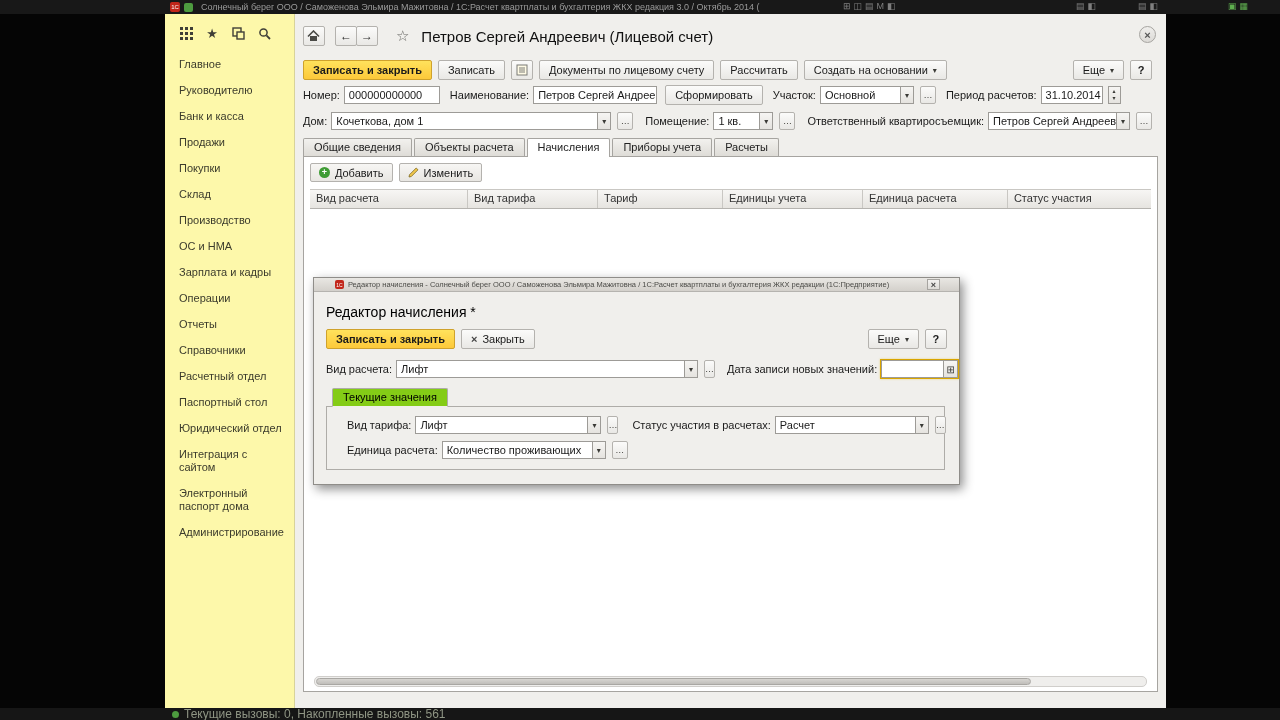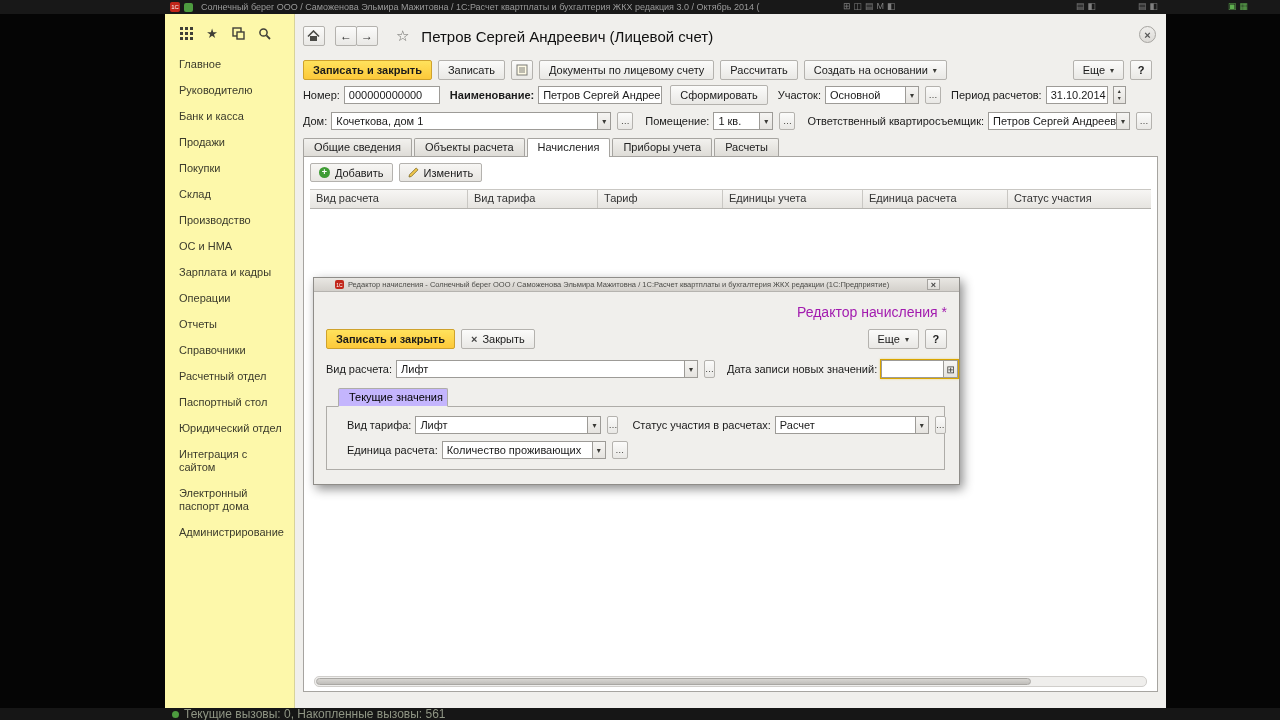--- a/index.html
+++ b/index.html
@@ -95,31 +95,31 @@
   
   .dialog { position:absolute; left:18px; top:263px; width:647px; background:#f0efec;
             border:1px solid #8f8d89; box-shadow:3px 4px 10px rgba(0,0,0,.45); z-index:10; }
   .dlg-title { height:14px; display:flex; align-items:center; background:linear-gradient(#e9e7e3,#d3d0cb);
                border-bottom:1px solid #b5b3af; font-size:7.5px; color:#4a4a46; padding:0 19px; }
   .dlg-title .tb-ico.red { margin-left:2px; width:9px; height:9px; font-size:5px; }
   .dlg-title-text { margin-left:4px; white-space:nowrap; overflow:hidden; flex:1; }
   .dlg-close { width:13px; height:11px; display:flex; align-items:center; justify-content:center;
                border:1px solid #a6a4a0; background:linear-gradient(#f3f2f0,#dddbd7); font-size:9px; font-weight:bold; color:#444; cursor:pointer; }
   .dlg-body { padding:4px 12px 14px 12px; }
-  .dlg-heading { font-size:14px; color:#a21caf; margin-top:8px;text-align:right; }
+  .dlg-heading { font-size:14px; color:#000000; margin-top:8px; }
   .dlg-cmd { display:flex; align-items:center; gap:6px; margin-top:9px; }
   .dlg-row { display:flex; align-items:center; gap:4px; margin-top:11px; font-size:11px; color:#1a1a1a; }
   .date-wrap { display:inline-flex; height:18px; outline:1px solid #d9a500; box-shadow:0 0 2px 1px rgba(230,180,0,.45); }
   .date-wrap .val { height:18px; border:1px solid #9d9b97; border-right:none; background:#fff; font-size:11px; line-height:16px; padding:0 3px; }
   .sel { background:#2f64c9; color:#fff; }
   .calbtn { width:15px; height:18px; border:1px solid #9d9b97; background:linear-gradient(#f6f5f3,#e5e3df);
             display:inline-flex; align-items:center; justify-content:center; font-size:10px; color:#3a3a36; cursor:pointer; }
-  .dlg-tab { display:inline-block; margin-left:12px; margin-top:10px; margin-bottom:-1px; position:relative; z-index:2;
-             padding:2px 4px 3px 10px; font-size:11px; border:1px solid #aeaca8; border-bottom:1px solid #f0efec;
-             border-radius:2px 2px 0 0; background:#c4b5fd; cursor:pointer; }
+  .dlg-tab { display:inline-block; margin-left:6px; margin-top:10px; margin-bottom:-1px; position:relative; z-index:2;
+             padding:2px 10px 3px 10px; font-size:11px; border:1px solid #aeaca8; border-bottom:1px solid #f0efec;
+             border-radius:2px 2px 0 0; background:#84cc16; cursor:pointer; }
   .dlg-group { border:1px solid #aeaca8; padding:9px 10px 10px 20px; margin-right:2px; }
   .dlg-group .dlg-row { margin-top:0; }
   .dlg-group .dlg-row + .dlg-row { margin-top:7px; }
 </style>
 </head>
 <body>
 
 <div class="stage">
 
   <div class="topbar">
@@ -228,21 +228,21 @@
         <span class="btn">
             <span>Еще</span>
             <span class="dd-glyph">▾</span>
           </span>
         <span class="btn help">?</span>
       </div>
 
       <div class="row">
         <span class="lbl">Номер:</span>
         <span class="field" style="width:96px;">000000000000</span>
-        <span class="lbl" style="margin-left:6px;font-weight:bold;">Наименование:</span>
+        <span class="lbl" style="margin-left:6px;">Наименование:</span>
         <span class="field" style="width:124px;">Петров Сергей Андреевич</span>
         <span class="btn" style="margin-left:4px;">Сформировать</span>
         <span class="lbl" style="margin-left:6px;">Участок:</span>
         <span class="combo">
           <span class="val" style="width:80px;">Основной</span>
           <span class="dd">▾</span>
         </span>
         <span class="pick">…</span>
         <span class="lbl" style="margin-left:6px;">Период расчетов:</span>
         <span class="field" style="width:62px;">31.10.2014</span>

